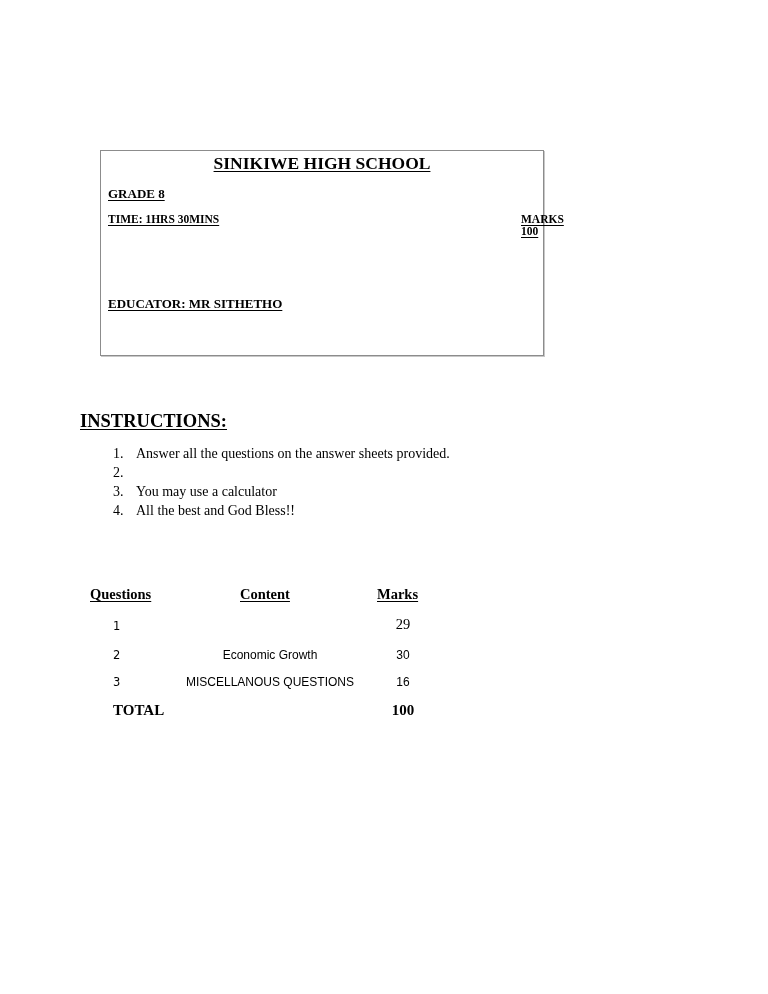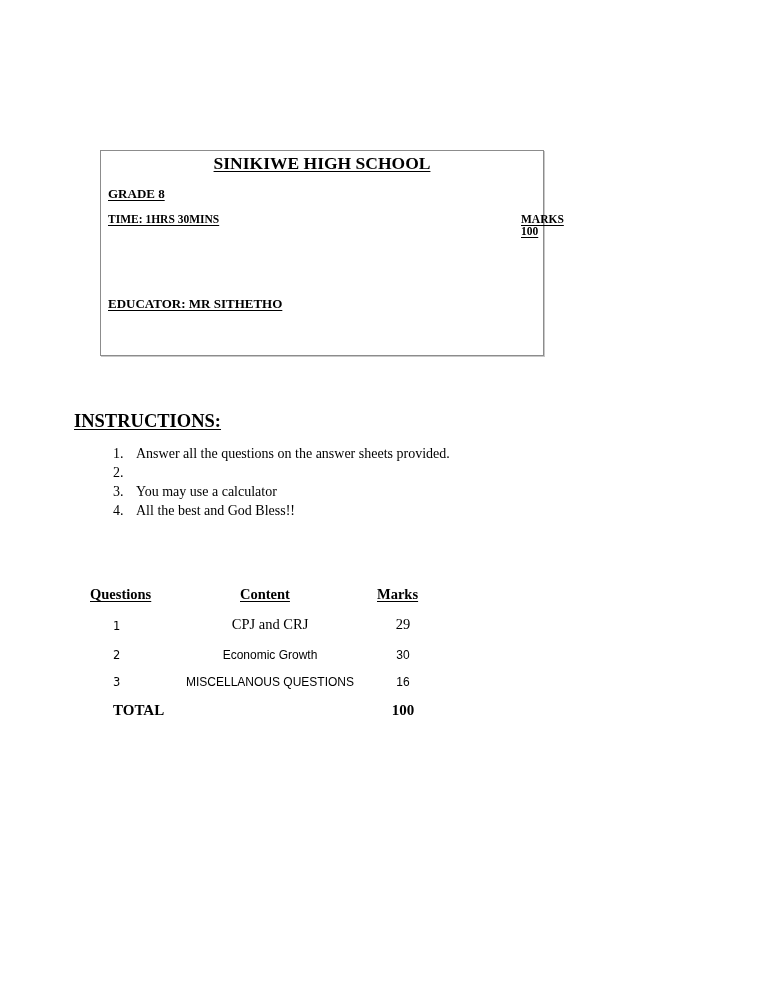--- a/index.html
+++ b/index.html
@@ -79,21 +79,21 @@
       left: 7px;
       top: 170px;
       font-size: 18px;
       font-weight: normal;
       letter-spacing: 0.1px;
     }
 
     
     .instructions-heading {
       position: absolute;
-      left: 74px;
+      left: 80px;
       top: 411px;
       font-weight: bold;
       font-size: 18.5px;
     }
     .instructions-list {
       position: absolute;
       left: 113px;
       top: 444px;
       margin: 0;
       padding: 0;
@@ -204,21 +204,20 @@
   </li>
 </ol>
 
 <div class="summary">
   <div class="th th-q u">Questions</div>
   <div class="th th-c u">Content</div>
   <div class="th th-m u">Marks</div>
 
   <div class="row row-1">
     <span class="cell-q">1</span>
-    <span class="cell-c serif14">CPJ and CRJ</span>
     <span class="cell-m serif14">29</span>
   </div>
 
   <div class="row row-2">
     <span class="cell-q">2</span>
     <span class="cell-c sans12">Economic Growth</span>
     <span class="cell-m sans12">30</span>
   </div>
 
   <div class="row row-3">

